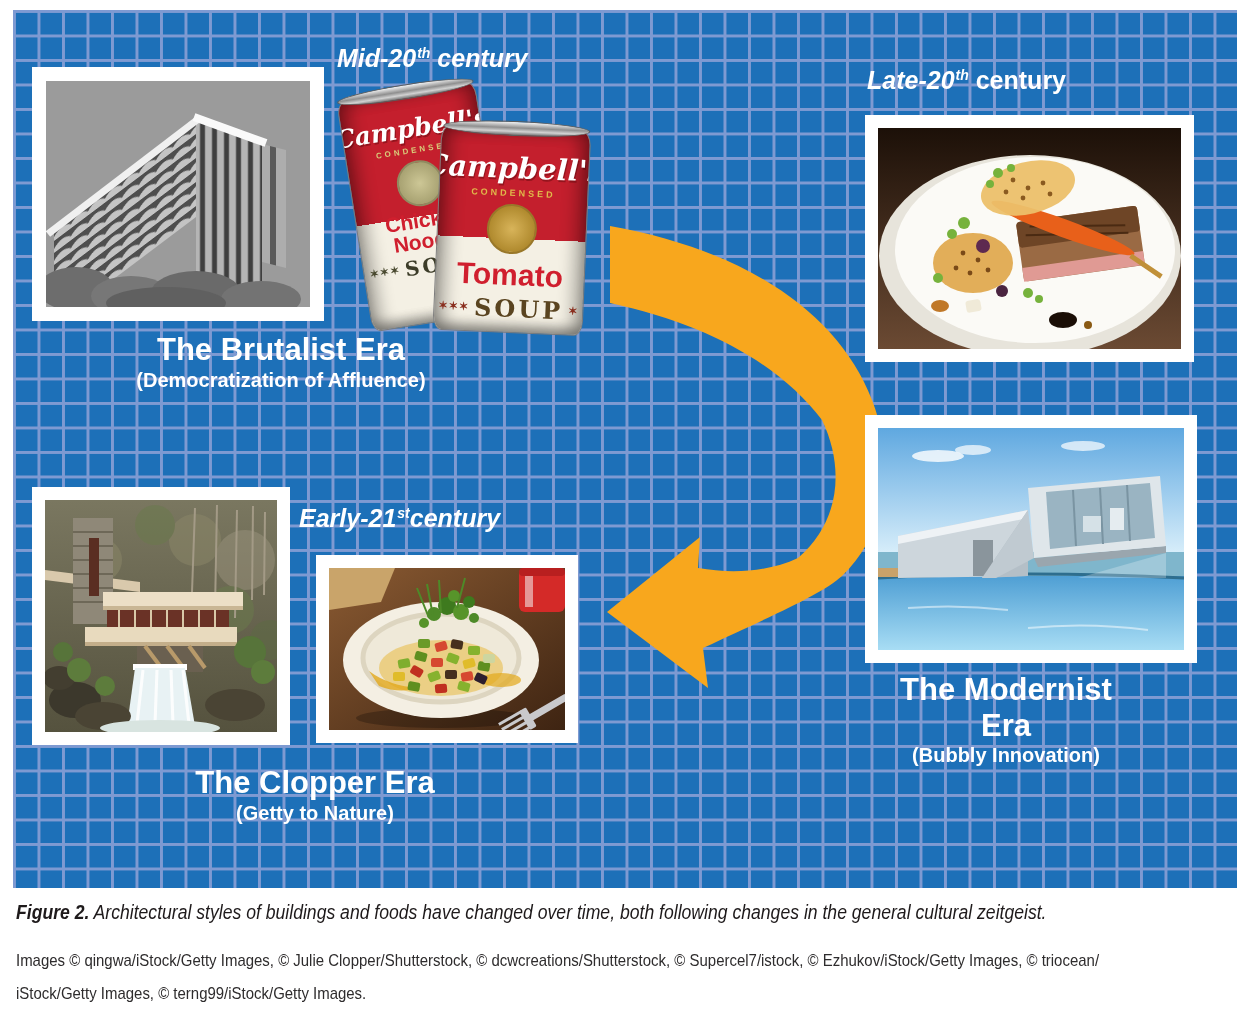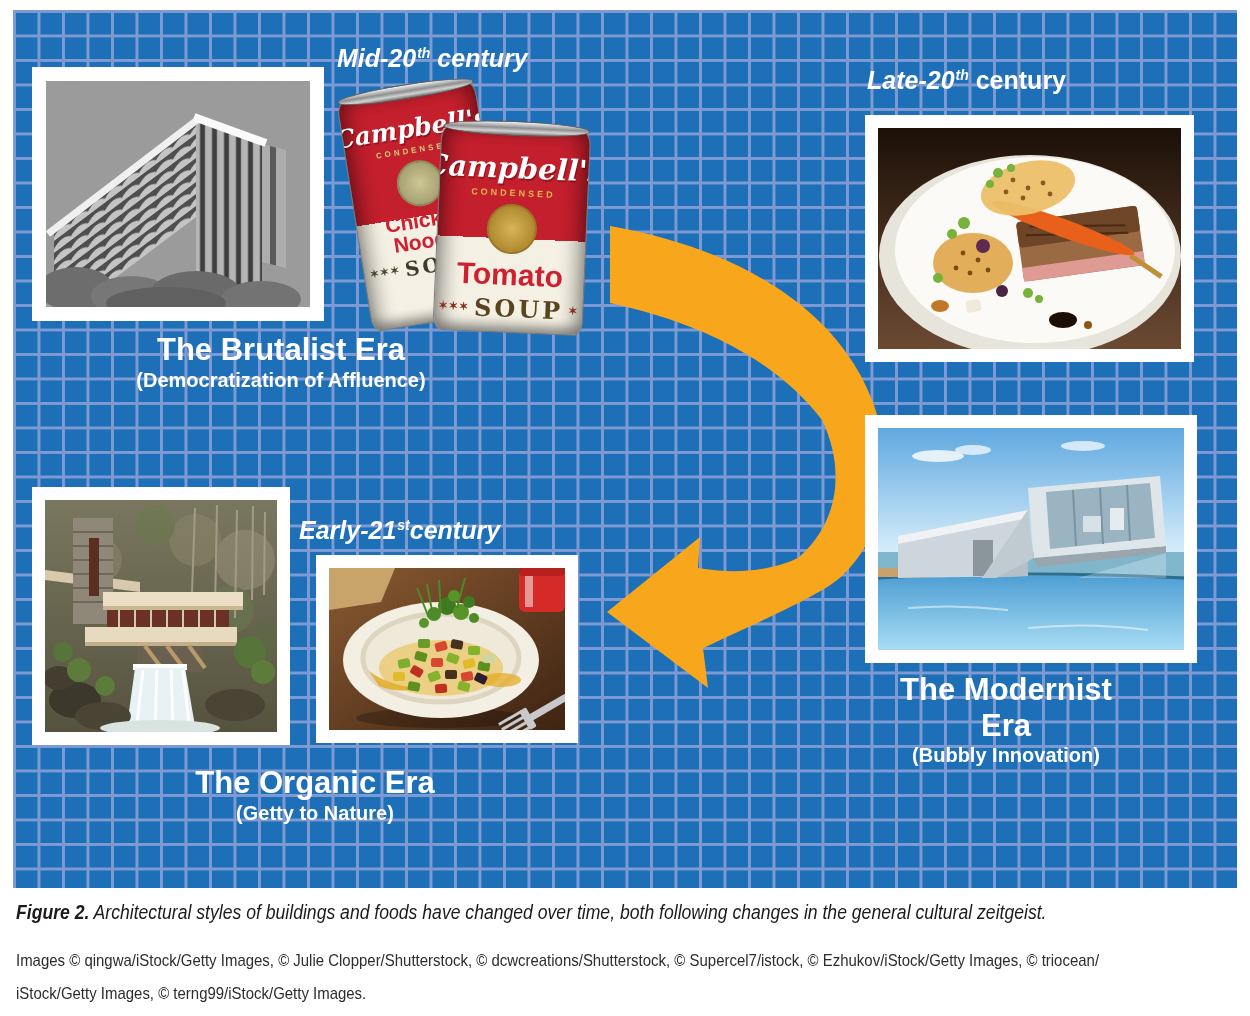--- a/index.html
+++ b/index.html
@@ -22,21 +22,21 @@
   .ph-vegplate{left:316px;top:555px;padding:13px;}
   
   .arrow-svg{position:absolute;left:0;top:0;z-index:1;pointer-events:none;}
   
   .time-label{position:absolute;z-index:3;color:#fff;font-weight:bold;font-style:italic;
     font-size:25px;text-align:left;width:300px;}
   .time-label .sup{font-size:14px;position:relative;top:-9px;margin-left:1px;}
   .time-label .upright{font-style:normal;}
   .tl-mid20{left:337px;top:44px;}
   .tl-late20{left:867px;top:66px;}
-  .tl-early21{left:299px;top:516px;}
+  .tl-early21{left:299px;top:504px;}
   .era-label{position:absolute;z-index:3;color:#fff;text-align:center;font-weight:bold;}
   .era-title{font-size:31px;line-height:1.15;}
   .era-sub{font-size:20px;line-height:1.2;white-space:nowrap;}
   .el-brutalist{left:56px;top:332px;width:450px;}
   .el-modernist{left:886px;top:672px;width:240px;}
   .el-modernist .era-sub{margin:0 -70px;}
   .el-organic{left:90px;top:765px;width:450px;}
   
   .cans{position:absolute;left:347px;top:75px;width:255px;height:268px;z-index:2;}
   .can{position:absolute;}
@@ -419,21 +419,21 @@
 
   <div class="era-label el-brutalist">
     <div class="era-title">The Brutalist Era</div>
     <div class="era-sub">(Democratization of Affluence)</div>
   </div>
   <div class="era-label el-modernist">
     <div class="era-title">The Modernist Era</div>
     <div class="era-sub">(Bubbly Innovation)</div>
   </div>
   <div class="era-label el-organic">
-    <div class="era-title">The Organic Era</div>
+    <div class="era-title">The Clopper Era</div>
     <div class="era-sub">(Getty to Nature)</div>
   </div>
 
   <div class="caption">
     <span class="fig-label">Figure 2.</span><span> Architectural styles of buildings and foods have changed over time, both following changes in the general cultural zeitgeist.</span>
   </div>
 
   <div class="credits">
     <div>Images © qingwa/iStock/Getty Images, © Julie Clopper/Shutterstock, © dcwcreations/Shutterstock, © Supercel7/istock, © Ezhukov/iStock/Getty Images, © triocean/</div>
     <div>iStock/Getty Images, © terng99/iStock/Getty Images.</div>

